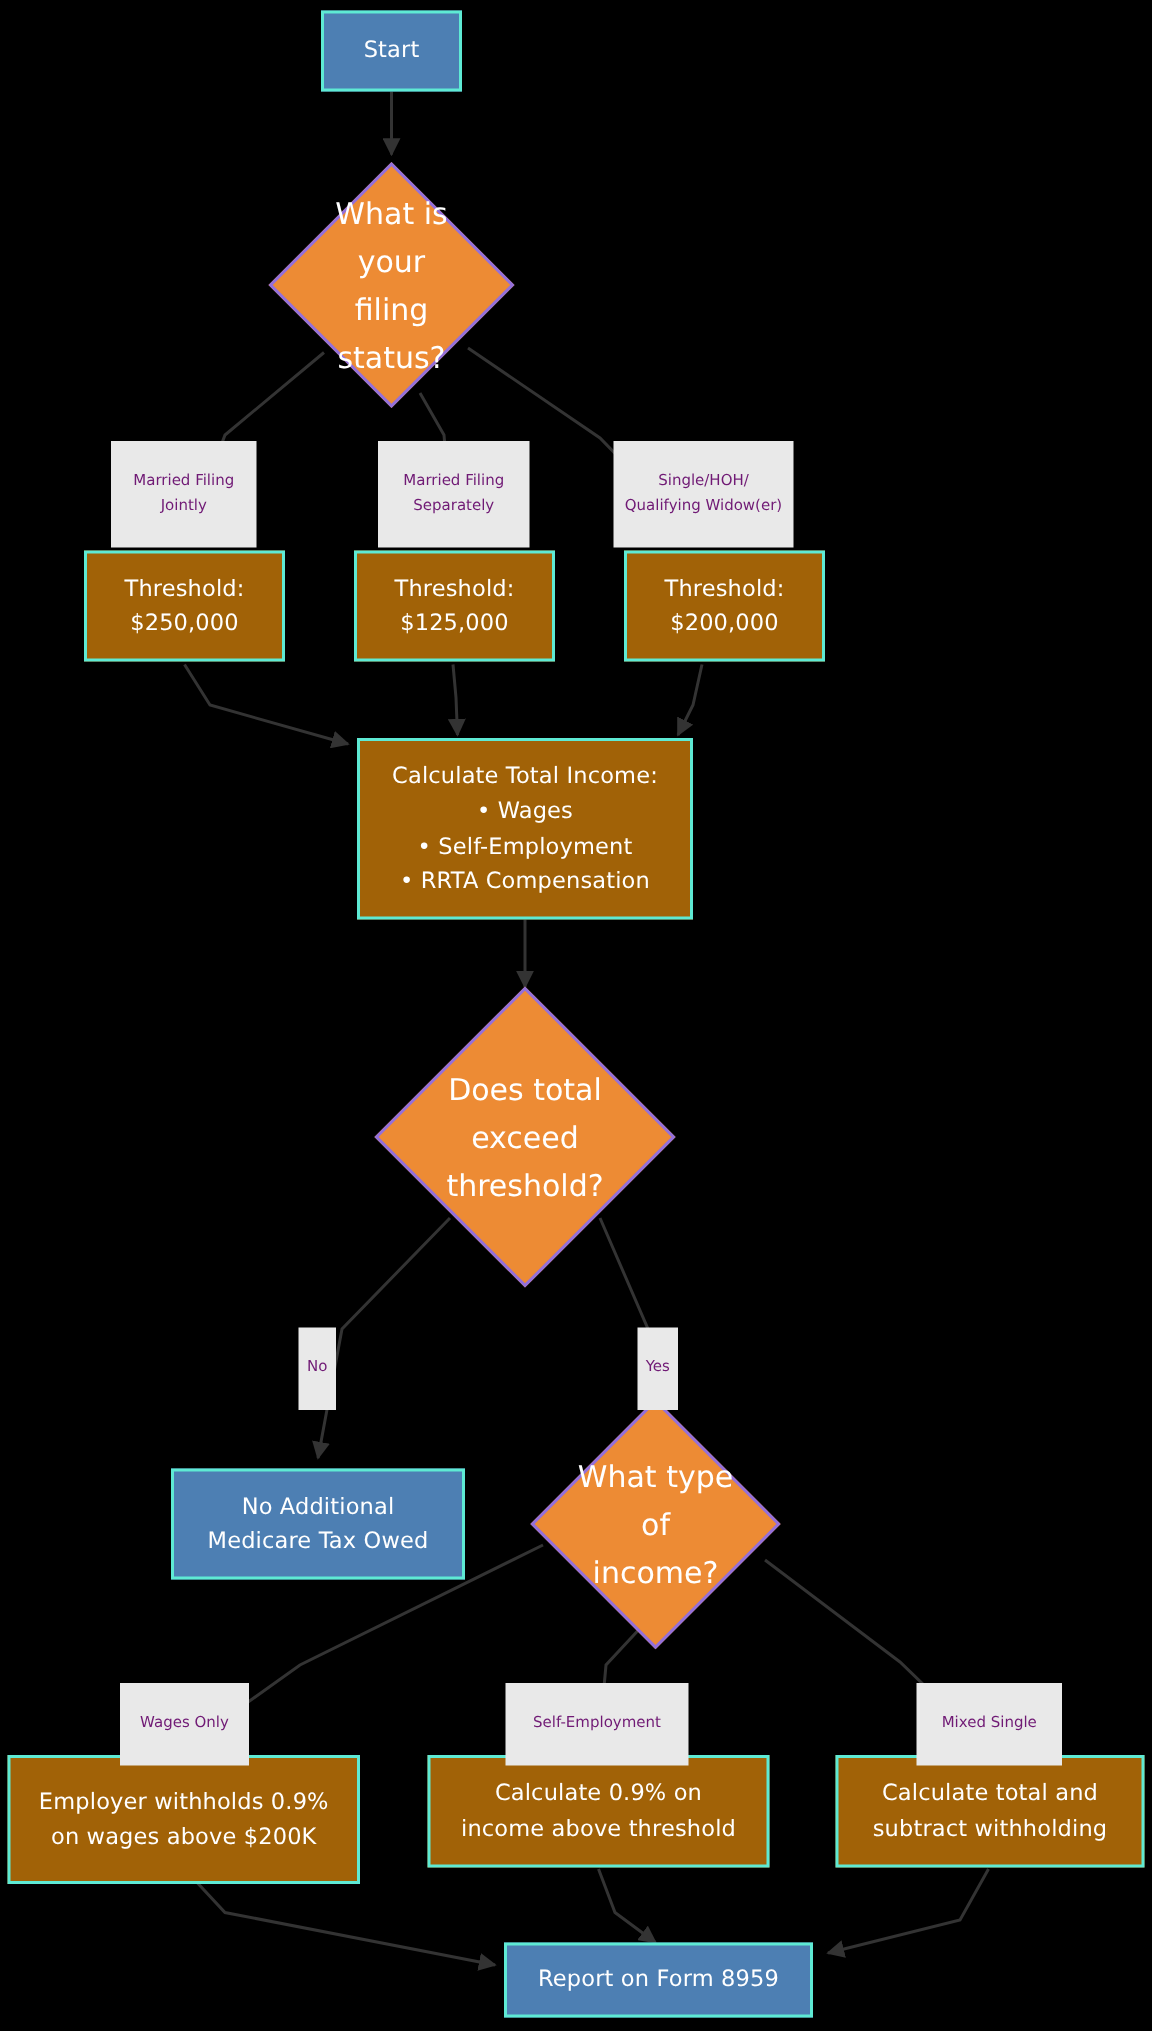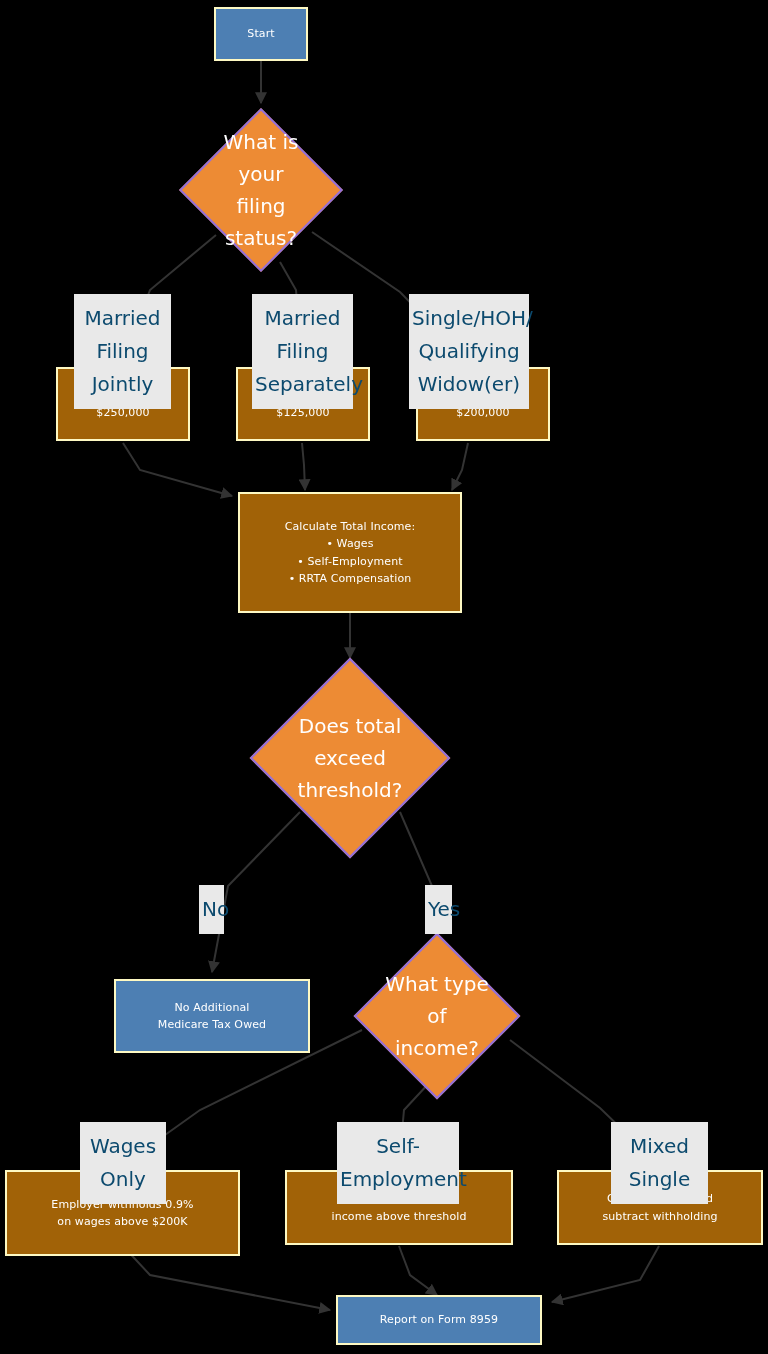--- a/index.html
+++ b/index.html
@@ -26,23 +26,23 @@
     pointer-events: none;
   }
   .node {
     position: absolute;
     box-sizing: border-box;
     display: flex;
     align-items: center;
     justify-content: center;
     text-align: center;
     color: #ffffff;
-    font-size: 11px;
+    font-size: 15px;
     line-height: 1.55;
-    border: 2px solid #fef9c3;
+    border: 2px solid #5eead4;
     letter-spacing: 0.1px;
   }
   .node.blue   { background: #4D7FB3; }
   .node.teal   { background: #a16207; }
   .node .txt { padding: 0 8px; white-space: pre-line; }
 
   .diamond {
     position: absolute;
     box-sizing: border-box;
   }
@@ -61,25 +61,25 @@
     justify-content: center;
     text-align: center;
     color: #ffffff;
     font-size: 20px;
     line-height: 1.6;
     white-space: pre-line;
   }
   .edge-label {
     position: absolute;
     background: #E9E9E9;
-    color: #0c4a6e;
-    font-size: 20px;
+    color: #701a75;
+    font-size: 10px;
     line-height: 1.65;
     text-align: center;
-    padding: 8px 3px;
+    padding: 19px 3px;
     box-sizing: border-box;
     white-space: pre-line;
   }
 </style>
 </head>
 <body>
 
 <div id="canvas">
 
   <svg id="edges" viewBox="0 0 768 1354" xmlns="http://www.w3.org/2000/svg">

